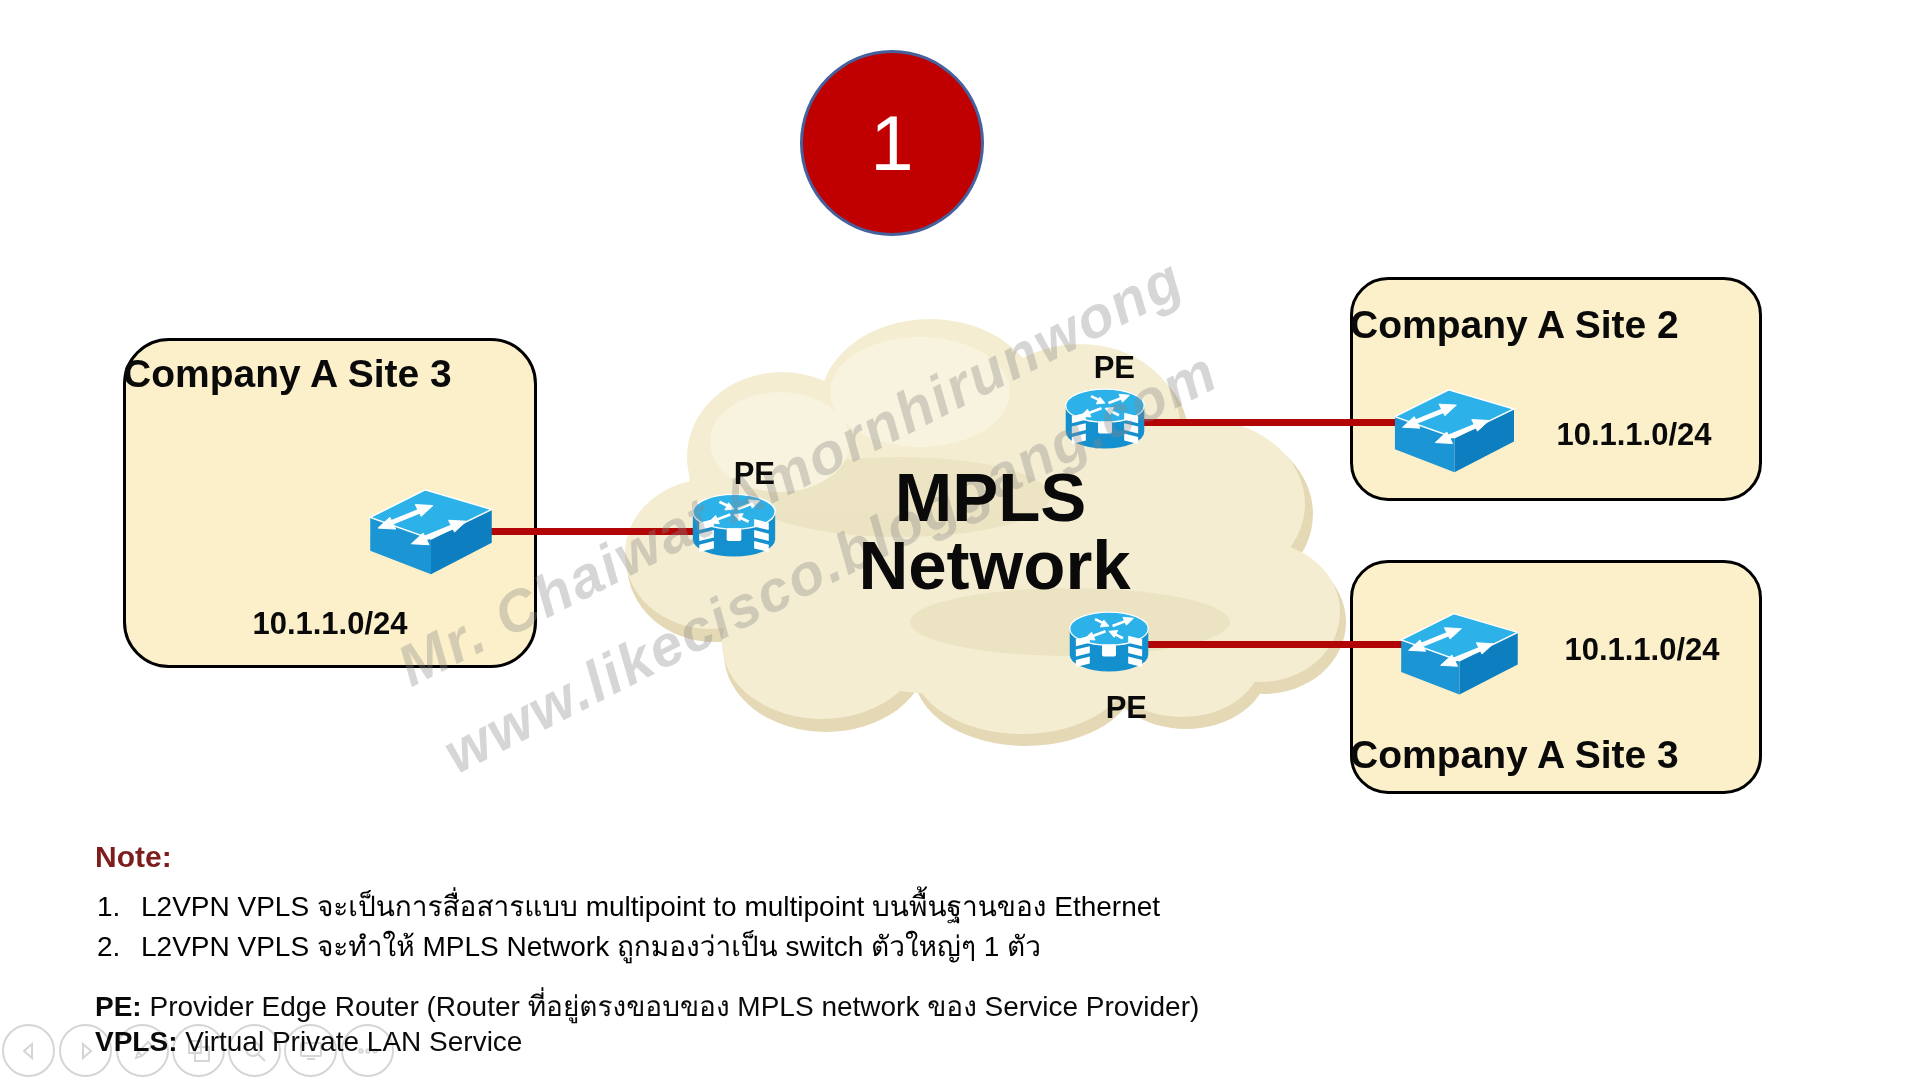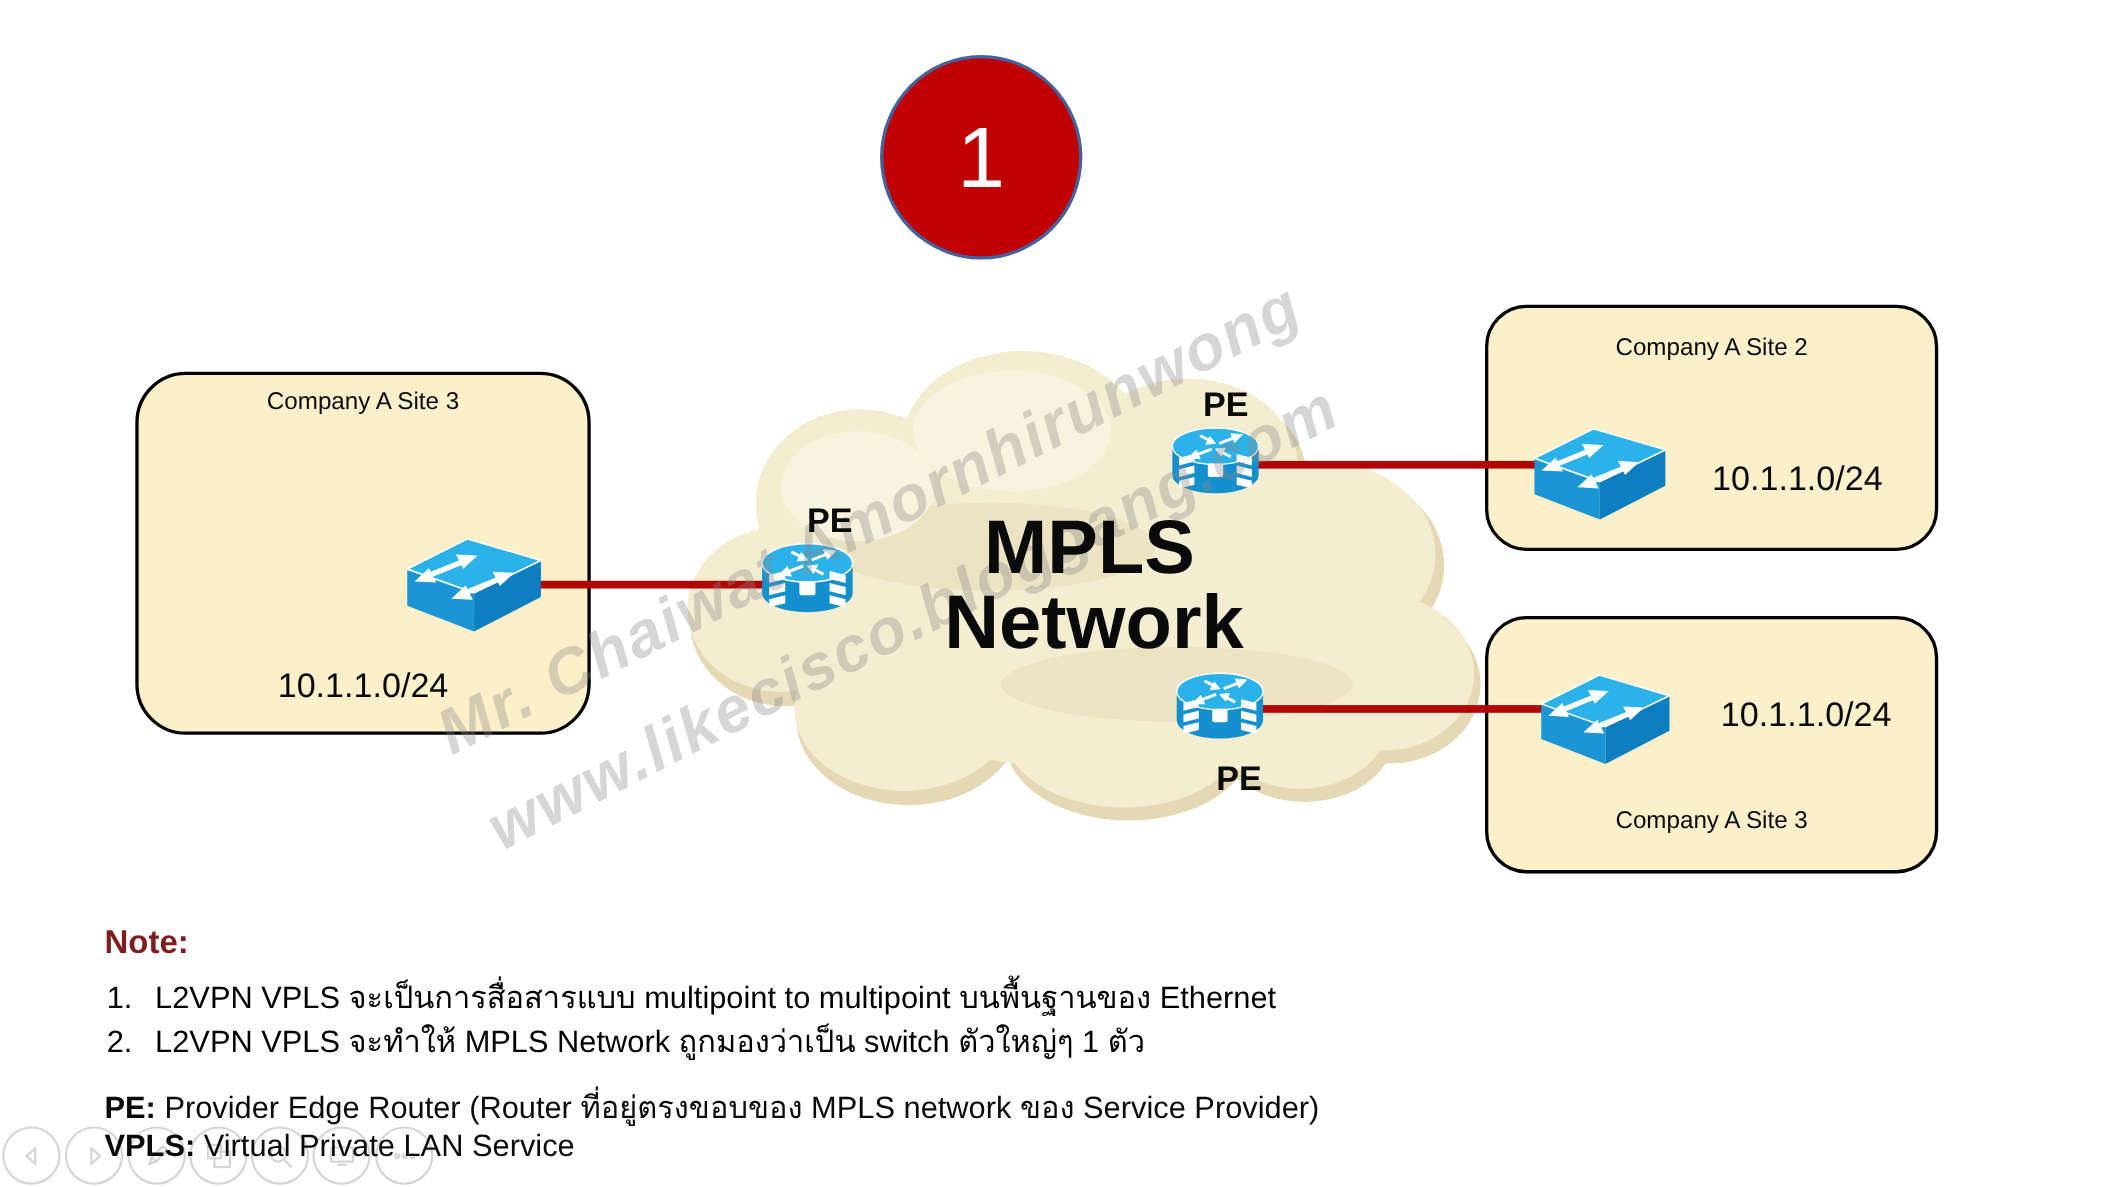--- a/index.html
+++ b/index.html
@@ -13,23 +13,23 @@
   .badge { position:absolute; left:800px; top:50px; width:184px; height:186px;
            background:#C00000; border:3px solid #44619D; border-radius:50%;
            display:flex; align-items:center; justify-content:center; z-index:6; }
   .badge span { color:#fff; font-size:78px; }
 
   
   .site { position:absolute; background:#FBF0C9; border:3px solid #000; z-index:2; }
   .site1 { left:123px; top:338px; width:414px; height:330px; border-radius:46px; }
   .site2 { left:1350px; top:277px; width:412px; height:224px; border-radius:38px; }
   .site3 { left:1350px; top:560px; width:412px; height:234px; border-radius:38px; }
-  .site-name { position:absolute; width:100%; text-align:center; font-weight:normal;
-               font-size:22px; color:#0a0a0a; z-index:6; }
-  .ip { position:absolute; font-weight:normal; font-size:31px; color:#0a0a0a; z-index:6;
+  .site-name { position:absolute; width:100%; font-weight:bold;
+               font-size:39px; color:#0a0a0a; z-index:6; }
+  .ip { position:absolute; font-weight:bold; font-size:31px; color:#0a0a0a; z-index:6;
         width:220px; text-align:center; }
 
   
   .cloud { position:absolute; left:600px; top:292px; width:748px; height:460px; z-index:2; }
   .cloud-label { position:absolute; text-align:center; font-weight:bold; font-size:69px;
                  color:#0a0a0a; z-index:6; }
   .mpls   { left:838px; top:458px; width:305px; }
   .network{ left:822px; top:526px; width:345px; }
 
   

